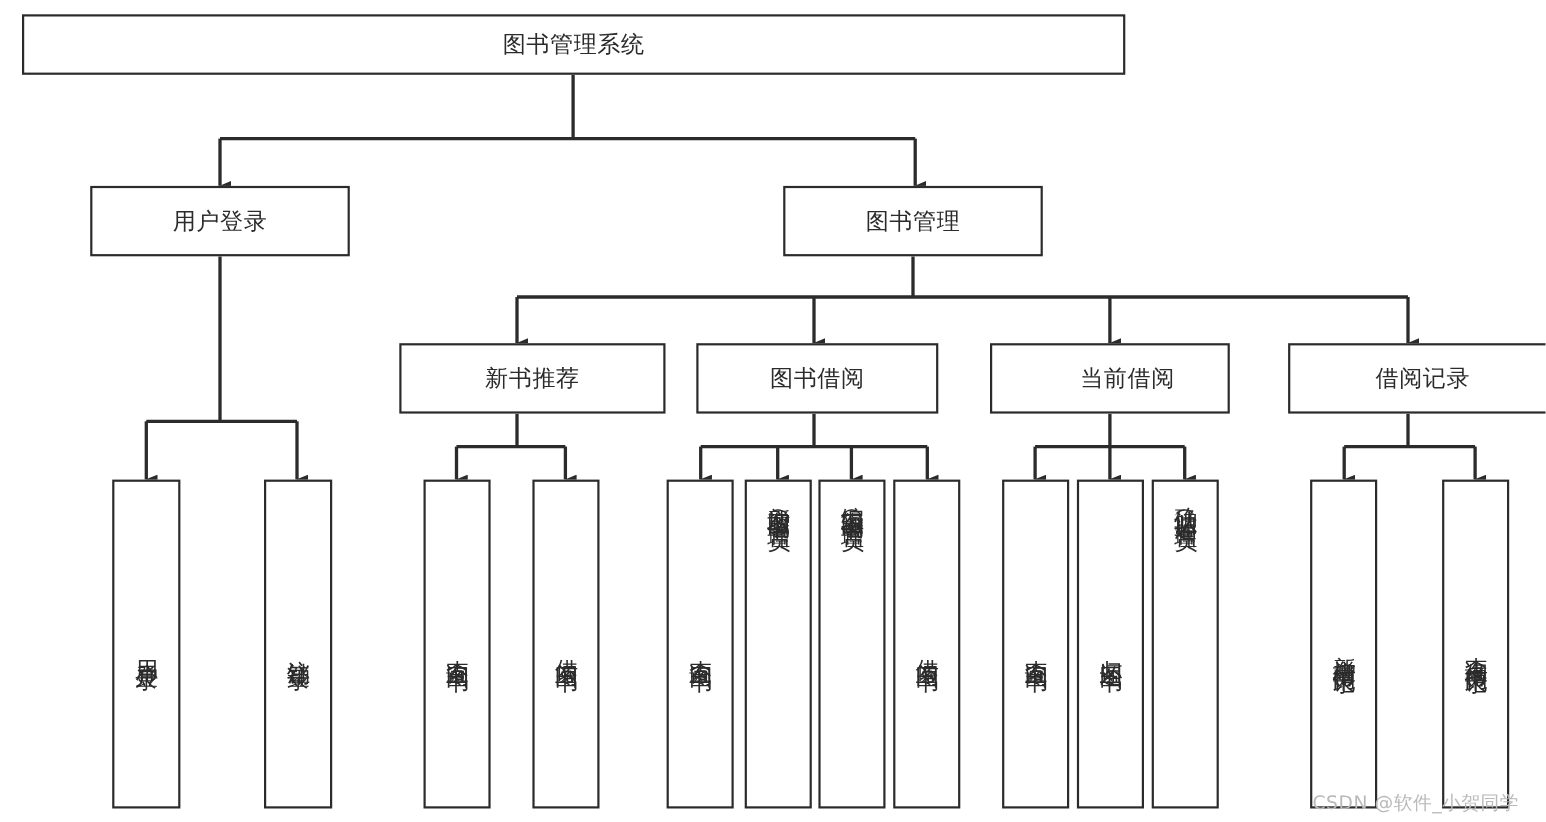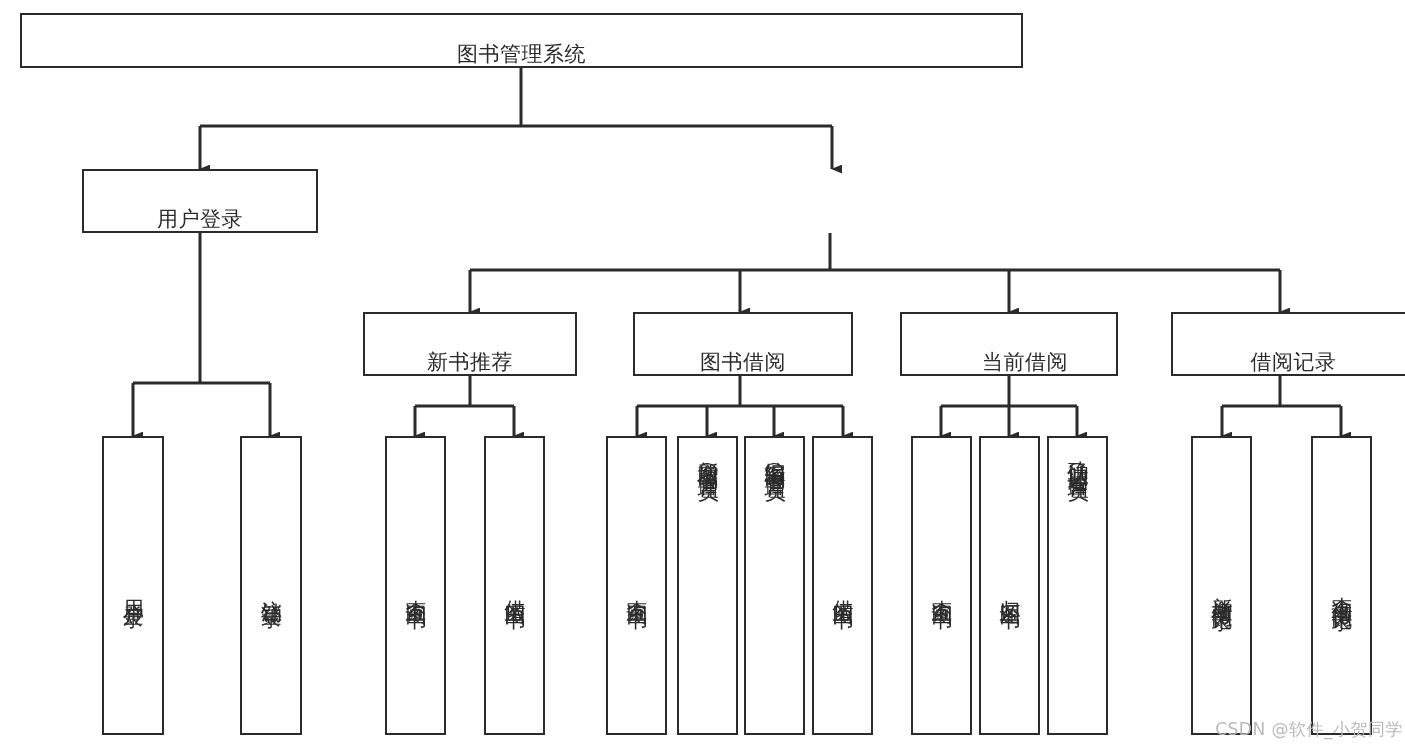--- a/index.html
+++ b/index.html
@@ -25,21 +25,21 @@
     top: 0;
     width: 1405px;
     height: 747px;
   }
   .node-box {
     position: absolute;
     box-sizing: border-box;
     border: 2.5px solid #2b2b2b;
     background: #ffffff;
     display: flex;
-    align-items: flex-end;
+    align-items: center;
     justify-content: center;
     color: #2b2b2b;
   }
   .node-label {
     font-size: 21px;
     line-height: 1.15;
     letter-spacing: 0.5px;
     white-space: nowrap;
     color: #2b2b2b;
   }
@@ -54,21 +54,21 @@
     font-size: 21px;
     letter-spacing: 3px;
     line-height: 1;
   }
   .node-box.vertical.center .node-label {
     margin-top: auto;
     margin-bottom: auto;
   }
   .watermark {
     position: absolute;
-    right: 2px;
+    right: 24px;
     bottom: 6px;
     font-size: 17px;
     color: #b9b9b9;
     letter-spacing: 0.5px;
     white-space: nowrap;
     pointer-events: none;
   }
 </style>
 </head>
 <body>
@@ -126,22 +126,25 @@
   </svg>
 
   <div class="node-box" style="left:20px; top:13px; width:1003px; height:55px;">
     <span class="node-label">图书管理系统</span>
   </div>
 
   <div class="node-box" style="left:82px; top:169px; width:236px; height:64px;">
     <span class="node-label">用户登录</span>
   </div>
 
-
-  <div class="node-box" style="left:363px; top:312px; width:214px; height:64px;">
+  <div class="node-box" style="left:712px; top:169px; width:236px; height:64px;">
+    <span class="node-label">图书管理</span>
+  </div>
+
+  <div class="node-box" style="left:363px; top:312px; width:242px; height:64px;">
     <span class="node-label">新书推荐</span>
   </div>
 
   <div class="node-box" style="left:633px; top:312px; width:220px; height:64px;">
     <span class="node-label">图书借阅</span>
   </div>
 
   <div class="node-box" style="left:900px; top:312px; width:218px; height:64px;padding-left:32px;">
     <span class="node-label">当前借阅</span>
   </div>

